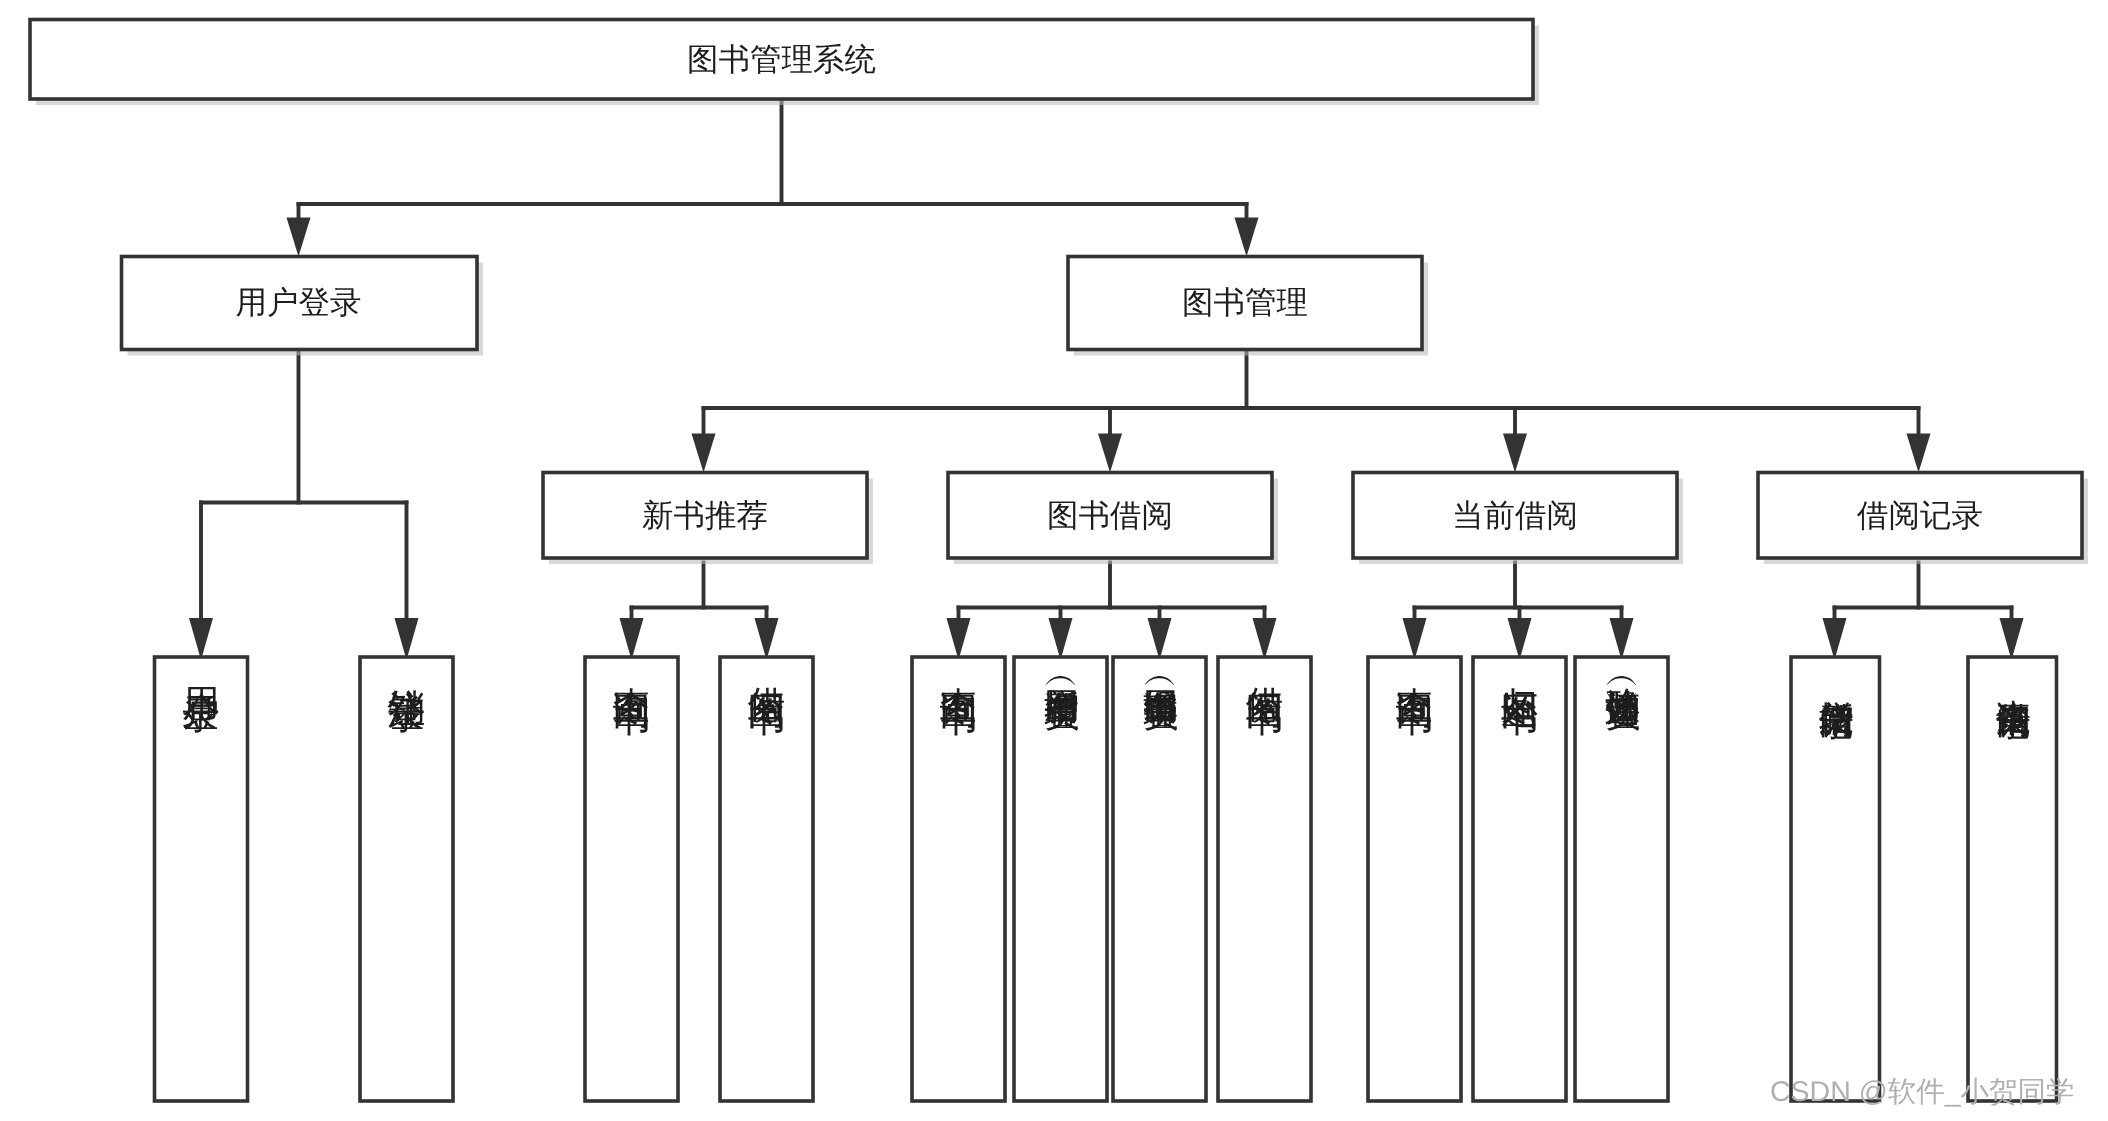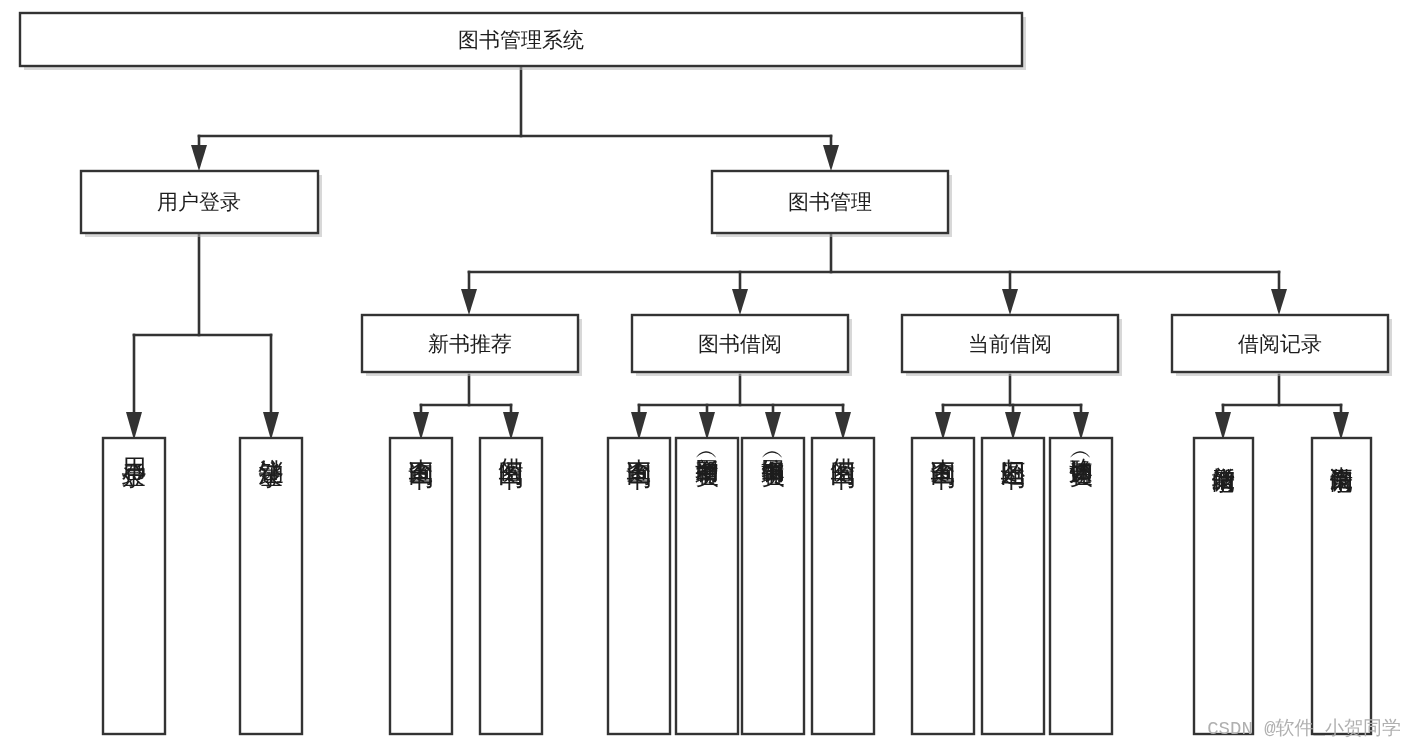--- a/index.html
+++ b/index.html
@@ -63,23 +63,23 @@
     letter-spacing: 2.5px;
     color: #1d1d1d;
     white-space: nowrap;
   }
   .leaf-label.narrow {
     font-size: 23px;
     letter-spacing: 1px;
   }
   .watermark {
     position: absolute;
-    right: 4px;
+    right: 22px;
     bottom: 6px;
-    font-family: Liberation Mono, monospace;
+    font-family: Liberation Sans, sans-serif;
     font-size: 19px;
     color: #b0b0b0;
     white-space: nowrap;
     pointer-events: none;
   }
 </style>
 </head>
 <body>
 
 <svg id="diagram" viewBox="0 0 1405 747">

